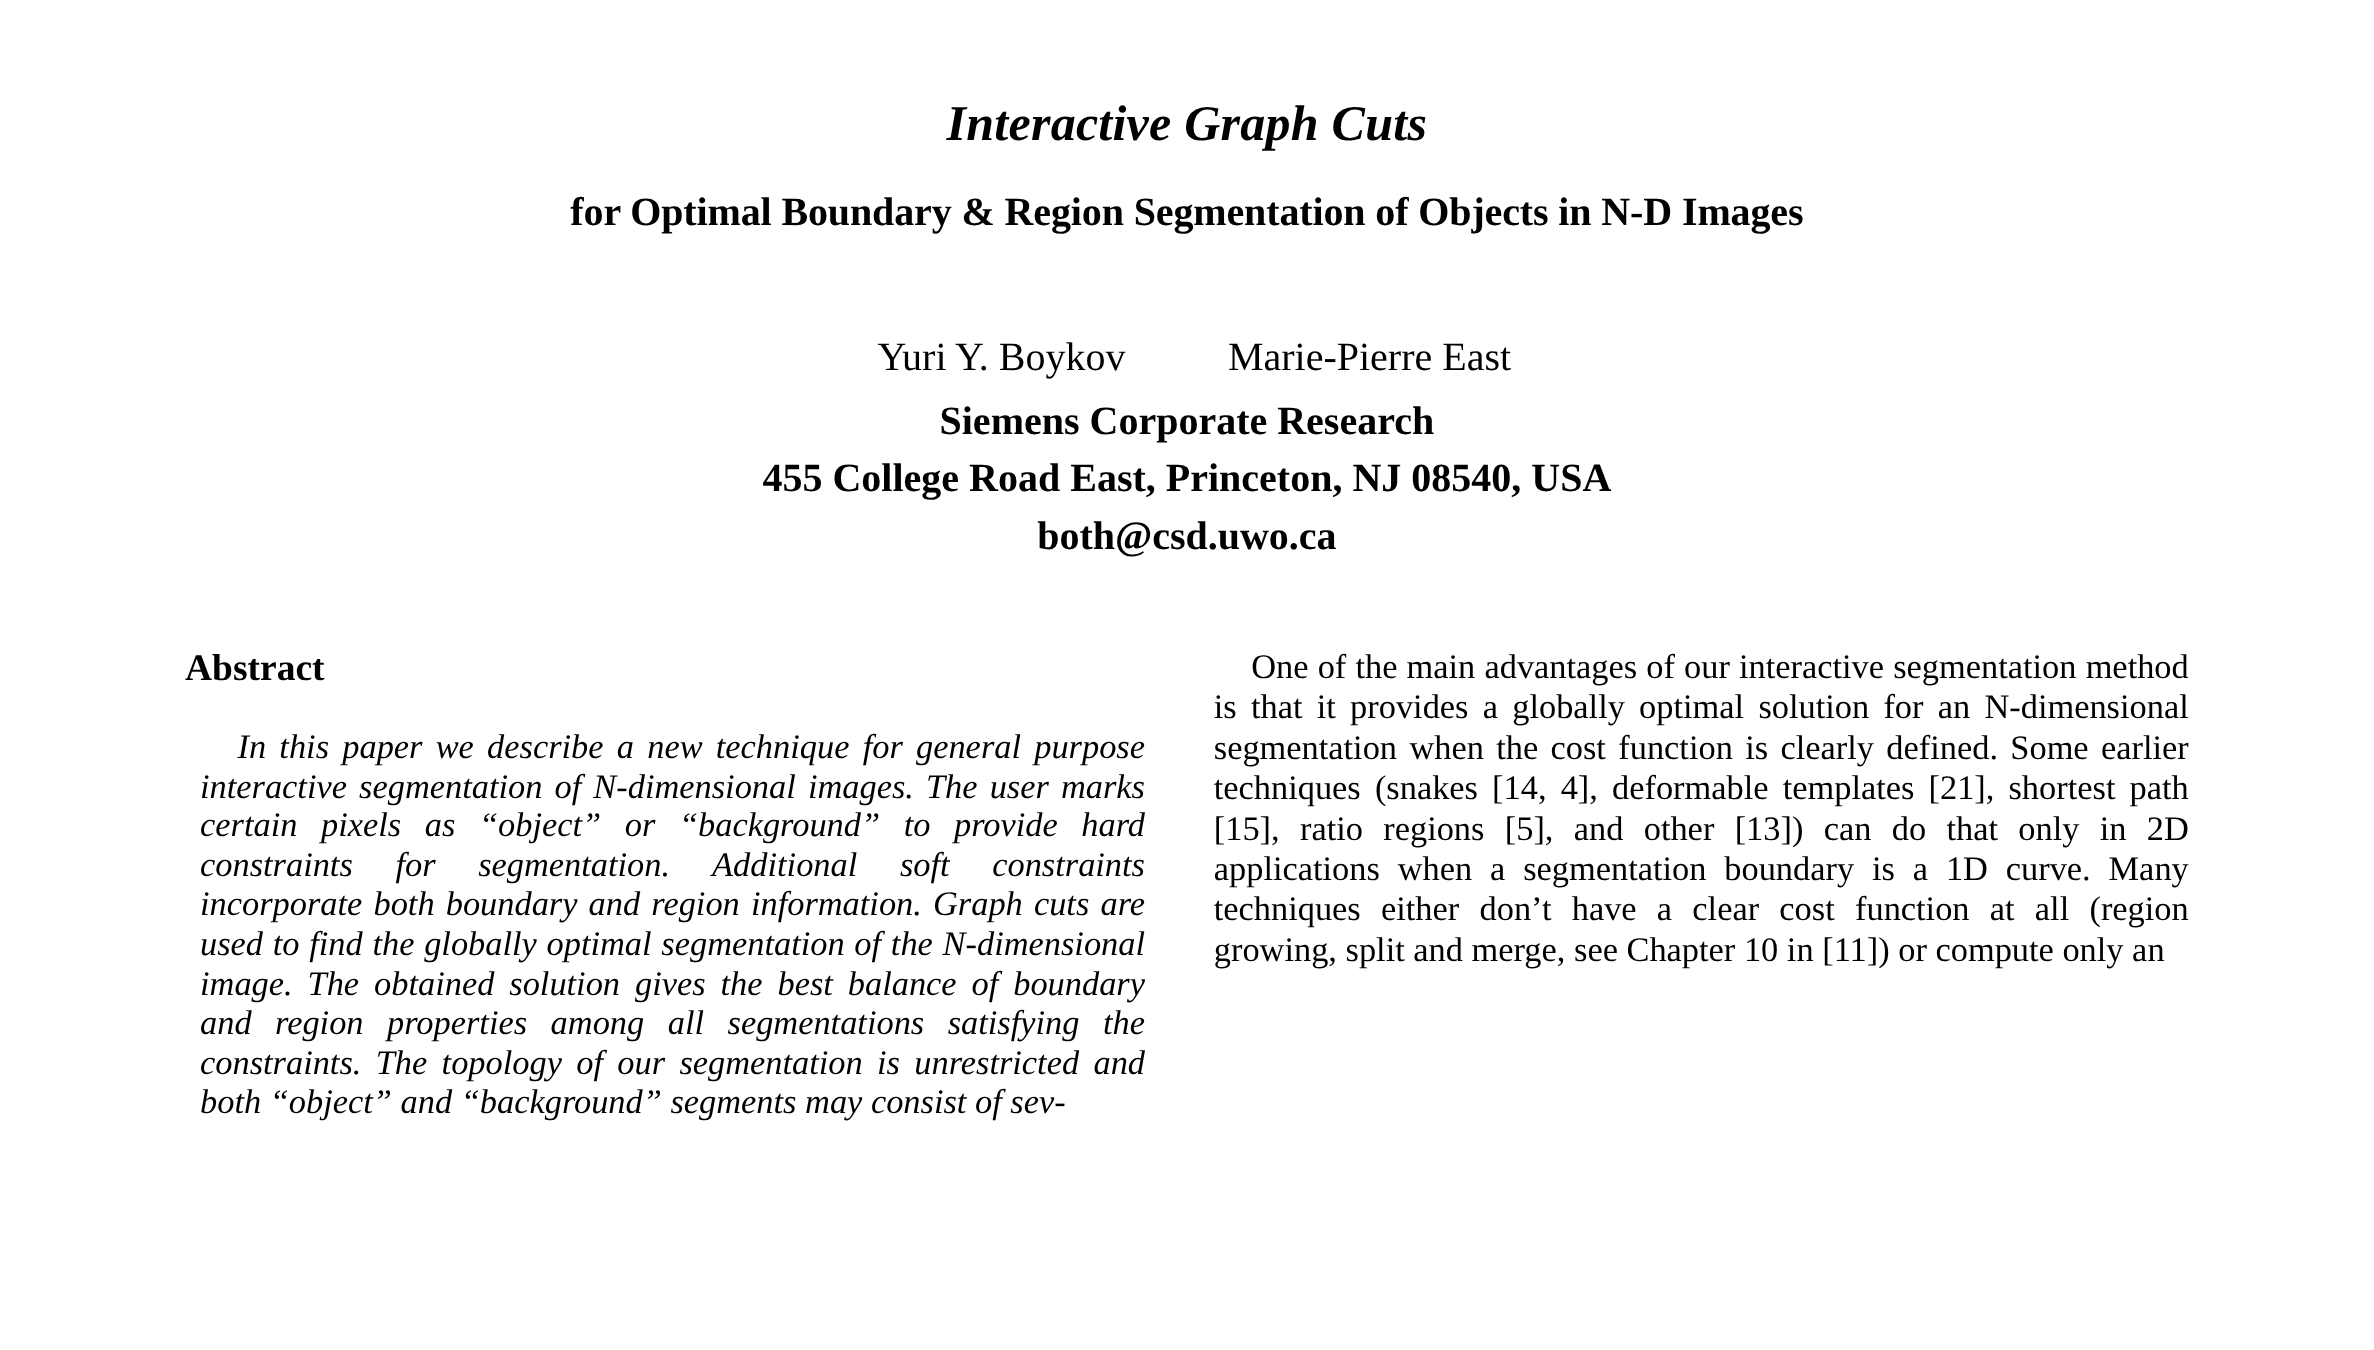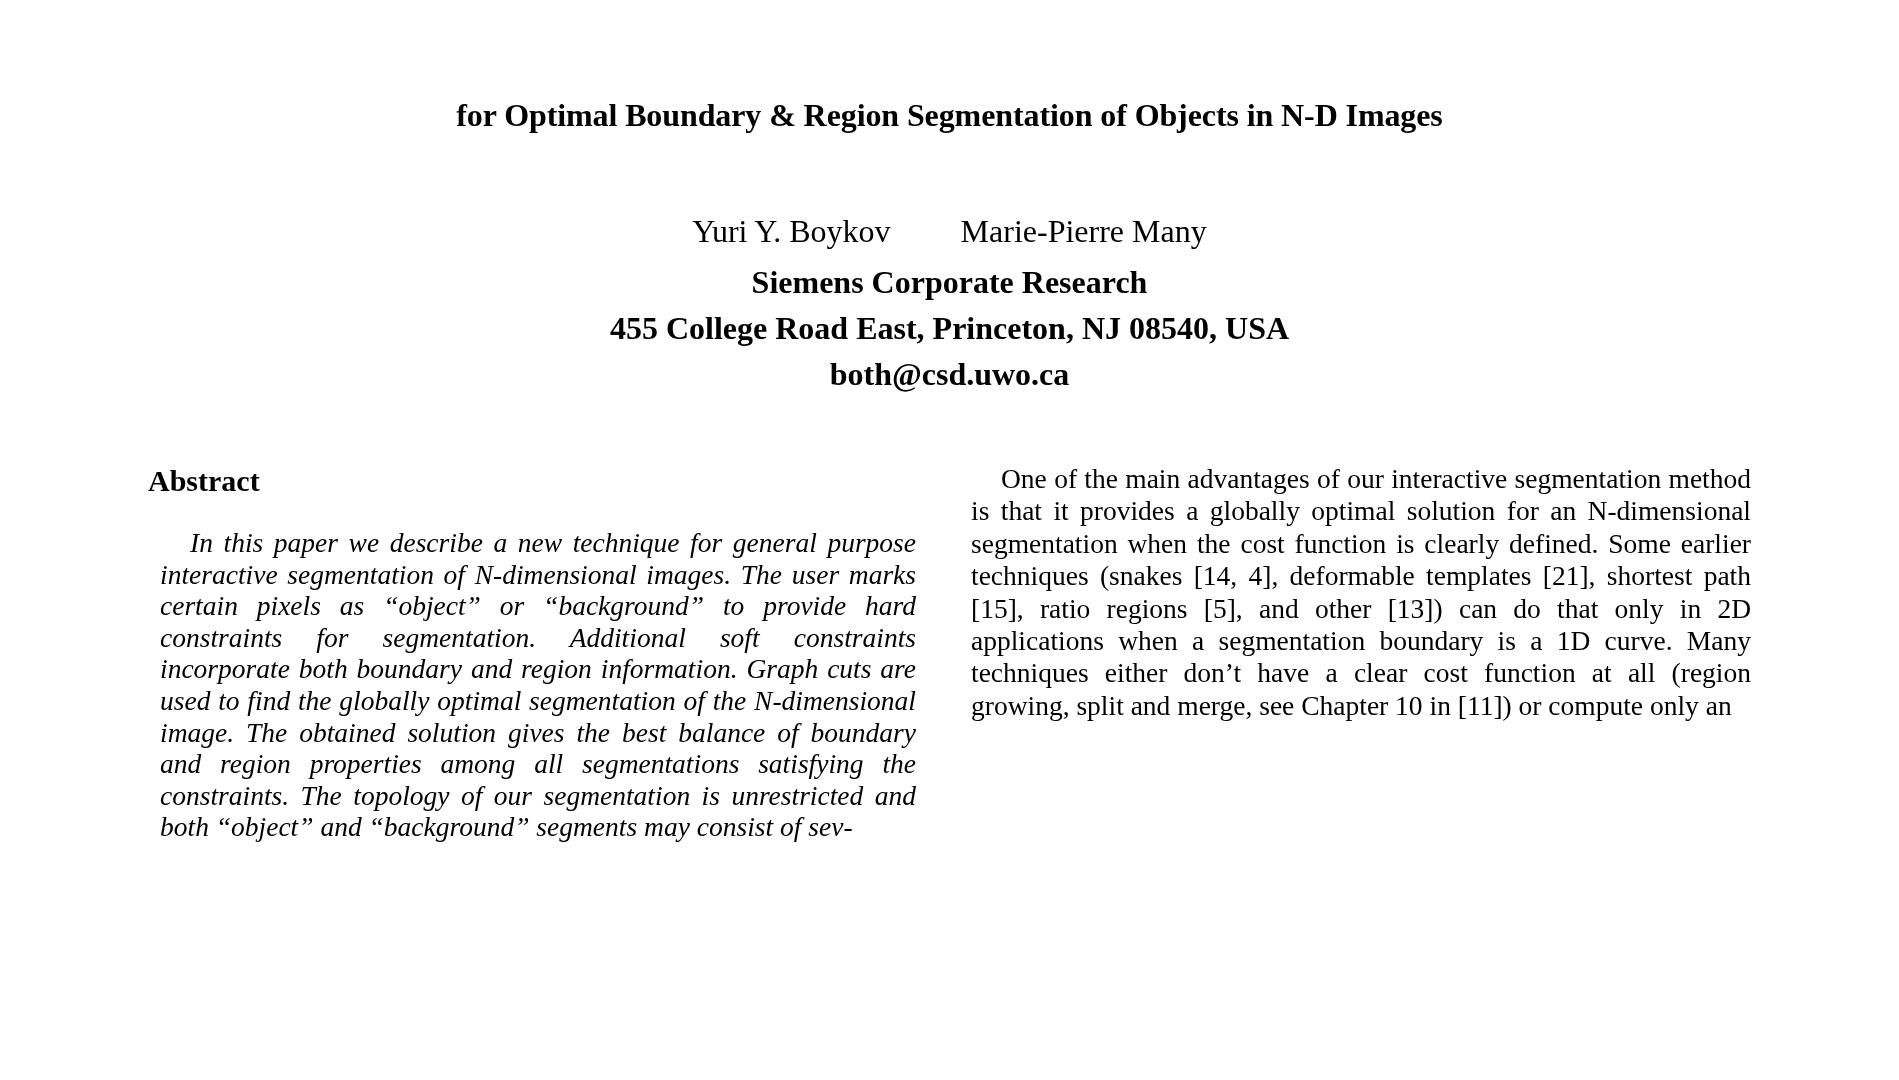--- a/index.html
+++ b/index.html
@@ -48,20 +48,21 @@
 
   
   .authors {
     text-align: center;
     margin-top: 66px;
     font-size: 32px;
     line-height: 46px;
   }
   .author-name {
     display: inline-block;
+    margin-left: 12px;
   }
   .author-gap {
     display: inline-block;
     width: 70px;
   }
 
   
   .affiliation {
     text-align: center;
     margin-top: 5px;
@@ -124,25 +125,26 @@
   .body-text p.indent {
     text-indent: 30px;
   }
 </style>
 </head>
 <body>
 
 <div class="page">
 
   <div class="title-block">
+    <div class="title-line-1">Interactive Graph Cuts</div>
     <div class="title-line-2">for Optimal Boundary &amp; Region Segmentation of Objects in N-D Images</div>
   </div>
 
   <div class="authors">
-    <span class="author-name">Yuri Y. Boykov</span><span class="author-gap"></span><span class="author-name">Marie-Pierre Many</span>
+    <span class="author-name">Yuri Y. Boykov</span><span class="author-gap"></span><span class="author-name">Marie-Pierre East</span>
   </div>
 
   <div class="affiliation">
     <div>Siemens Corporate Research</div>
     <div>455 College Road East, Princeton, NJ 08540, USA</div>
     <div>both@csd.uwo.ca</div>
   </div>
 
   <div class="columns">
 

